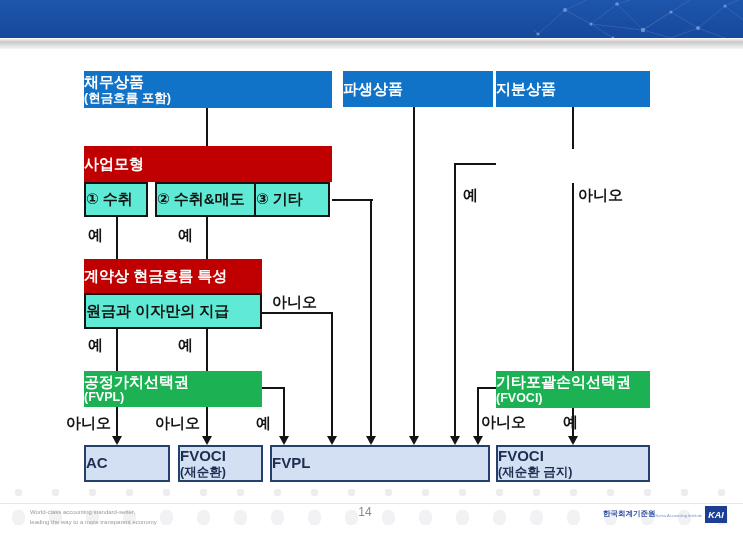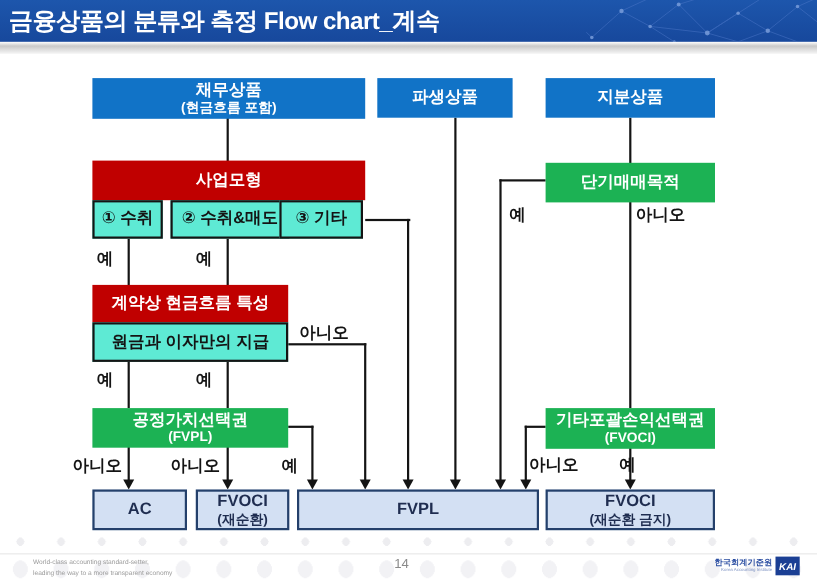--- a/index.html
+++ b/index.html
@@ -9,21 +9,21 @@
   
   .title-bar{position:absolute;left:0;top:0;width:743px;height:38px;
     background:linear-gradient(180deg,#1d56ac 0%,#17489c 100%);z-index:5;}
   .title-text{position:absolute;left:8px;top:4px;color:#fff;font-size:22px;font-weight:bold;
     letter-spacing:-0.5px;white-space:nowrap;}
   .net-svg{position:absolute;right:0;top:0;height:38px;}
   .title-shadow{position:absolute;left:0;top:38px;width:743px;height:11px;
     background:linear-gradient(180deg,#ffffff 0%,#c9c9c9 35%,#f6f6f6 100%);z-index:4;}
 
   
-  .node{position:absolute;display:flex;flex-direction:column;align-items:center;justify-content:center;
+  .node{position:absolute;display:flex;flex-direction:column;align-items:flex-start;justify-content:center;
     text-align:center;box-sizing:border-box;line-height:1.12;z-index:2;font-weight:bold;}
   .blue{background:#1173C7;color:#fff;}
   .red{background:#C00000;color:#fff;}
   .green{background:#1CB254;color:#fff;}
   .white{background:#5eead4;border:2px solid #141414;color:#141414;}
   .result{background:#D3E0F3;border:2px solid #24406B;color:#1F2D50;}
   .t1{font-size:15px;}
   .t2{font-size:12.5px;}
 
   
@@ -38,21 +38,21 @@
     background-image:radial-gradient(ellipse 6px 6px at center,#ededf0 60%,transparent 62%);
     background-size:37px 13px;z-index:0;}
   .dots-large{position:absolute;left:0;top:503px;width:743px;height:29px;
     background-image:radial-gradient(ellipse 11px 13px at center,#f2f2f5 60%,transparent 62%);
     background-size:37px 29px;z-index:0;}
   .footer-line{position:absolute;left:0;top:503px;width:743px;height:1px;background:#e7e7e7;z-index:0;}
   .tagline{position:absolute;left:30px;top:507px;font-size:6px;color:#9a9a9a;line-height:1.7;z-index:1;}
   .page-num{position:absolute;left:330px;top:505px;width:70px;text-align:center;
     font-size:12px;color:#8a8a8a;z-index:1;}
   .logo{position:absolute;right:16px;top:506px;display:flex;align-items:center;gap:3px;z-index:1;}
-  .logo-texts{display:flex;flex-direction:column;align-items:flex-end;line-height:1.1;text-align:center;}
+  .logo-texts{display:flex;flex-direction:row;align-items:flex-end;line-height:1.1;text-align:center;}
   .logo-kr{font-size:7.5px;font-weight:bold;color:#2b4ea2;}
   .logo-en{font-size:4px;color:#7a8fc0;}
   .logo-badge{width:22px;height:17px;background:#1b3f94;color:#fff;font-size:9px;font-weight:bold;
     font-style:italic;display:flex;align-items:center;justify-content:center;}
 </style>
 </head>
 <body>
 
 <div class="slide">
 
@@ -68,21 +68,20 @@
           <circle cx="32" cy="10" r="2"></circle>
           <circle cx="58" cy="24" r="1.6"></circle>
         <circle cx="84" cy="4" r="1.8"></circle>
           <circle cx="110" cy="30" r="2.2"></circle>
           <circle cx="138" cy="12" r="1.6"></circle>
         <circle cx="165" cy="28" r="2"></circle>
           <circle cx="192" cy="6" r="1.6"></circle>
           <circle cx="80" cy="38" r="1.4"></circle>
       </g>
     </svg>
-    <div class="title-text">금융상품의 분류와 측정 Flow chart_계속</div>
   </div>
   <div class="title-shadow"></div>
 
   <div class="dots-small"></div>
   <div class="footer-line"></div>
   <div class="dots-large"></div>
 
   <div class="vline" style="left:206px;top:107px;height:40px"></div>
   <div class="vline" style="left:116px;top:217px;height:43px"></div>
   <div class="vline" style="left:206px;top:217px;height:43px"></div>
@@ -111,21 +110,21 @@
   <div class="hline" style="left:477px;top:387px;width:19px"></div>
   <div class="vline" style="left:477px;top:387px;height:51px"></div>
   <div class="arrow" style="left:473px;top:436px"></div>
   <div class="vline" style="left:572px;top:407px;height:31px"></div>
   <div class="arrow" style="left:568px;top:436px"></div>
 
   <div class="node blue" style="left:84px;top:71px;width:248px;height:37px">
     <span class="t1">채무상품</span>
     <span class="t2">(현금흐름 포함)</span>
   </div>
-  <div class="node blue" style="left:343px;top:71px;width:123px;height:36px">
+  <div class="node blue" style="left:343px;top:71px;width:150px;height:36px">
     <span class="t1">파생상품</span>
   </div>
   <div class="node blue" style="left:496px;top:71px;width:154px;height:36px">
     <span class="t1">지분상품</span>
   </div>
 
   <div class="node red" style="left:84px;top:146px;width:248px;height:36px">
     <span class="t1">사업모형</span>
   </div>
   <div class="node white" style="left:84px;top:182px;width:64px;height:35px">
@@ -141,23 +140,20 @@
   <div class="node red" style="left:84px;top:259px;width:178px;height:34px">
     <span class="t1">계약상 현금흐름 특성</span>
   </div>
   <div class="node white" style="left:84px;top:293px;width:178px;height:36px">
     <span class="t1">원금과 이자만의 지급</span>
   </div>
 
   <div class="node green" style="left:84px;top:371px;width:178px;height:36px">
     <span class="t1">공정가치선택권</span>
     <span class="t2">(FVPL)</span>
-  </div>
-  <div class="node green" style="left:496px;top:148px;width:154px;height:36px">
-    <span class="t1">단기매매목적</span>
   </div>
   <div class="node green" style="left:496px;top:371px;width:154px;height:37px">
     <span class="t1">기타포괄손익선택권</span>
     <span class="t2">(FVOCI)</span>
   </div>
 
   <div class="node result" style="left:84px;top:445px;width:86px;height:37px">
     <span class="t1">AC</span>
   </div>
   <div class="node result" style="left:178px;top:445px;width:85px;height:37px">

